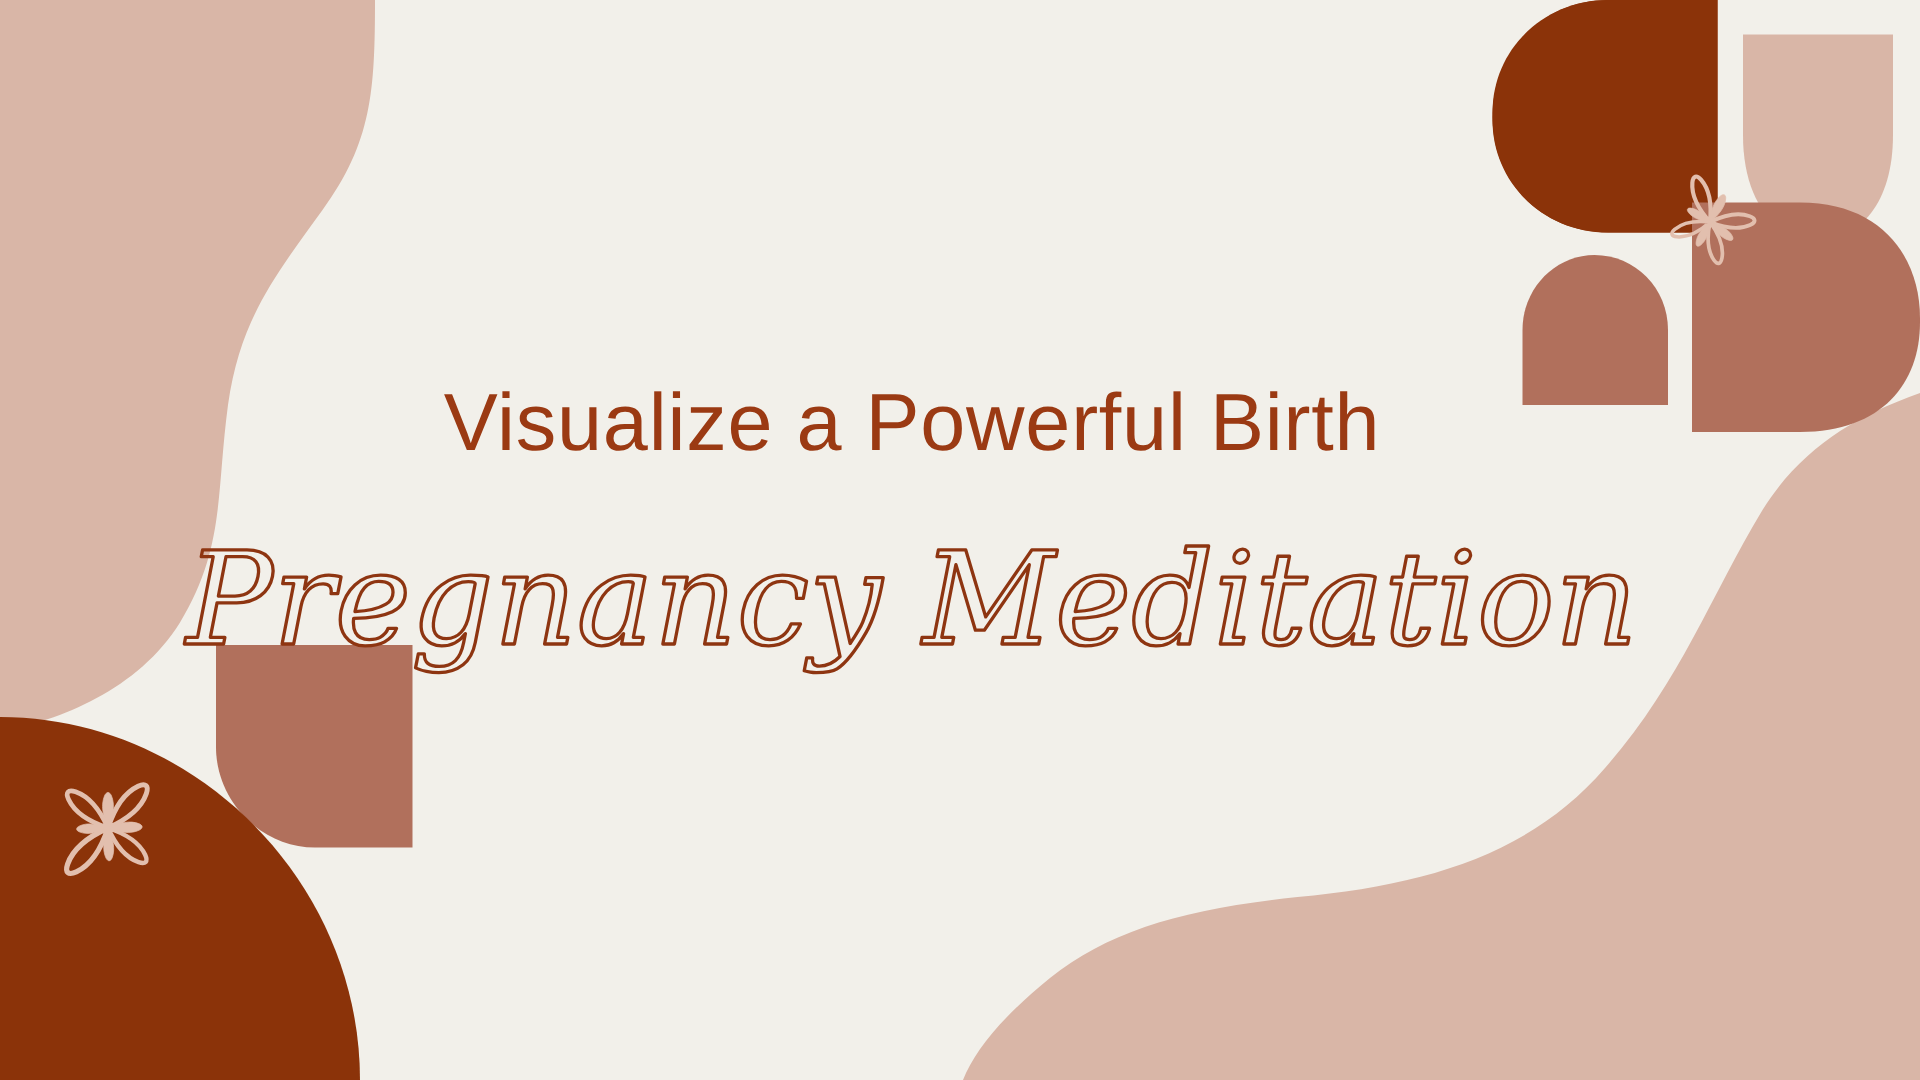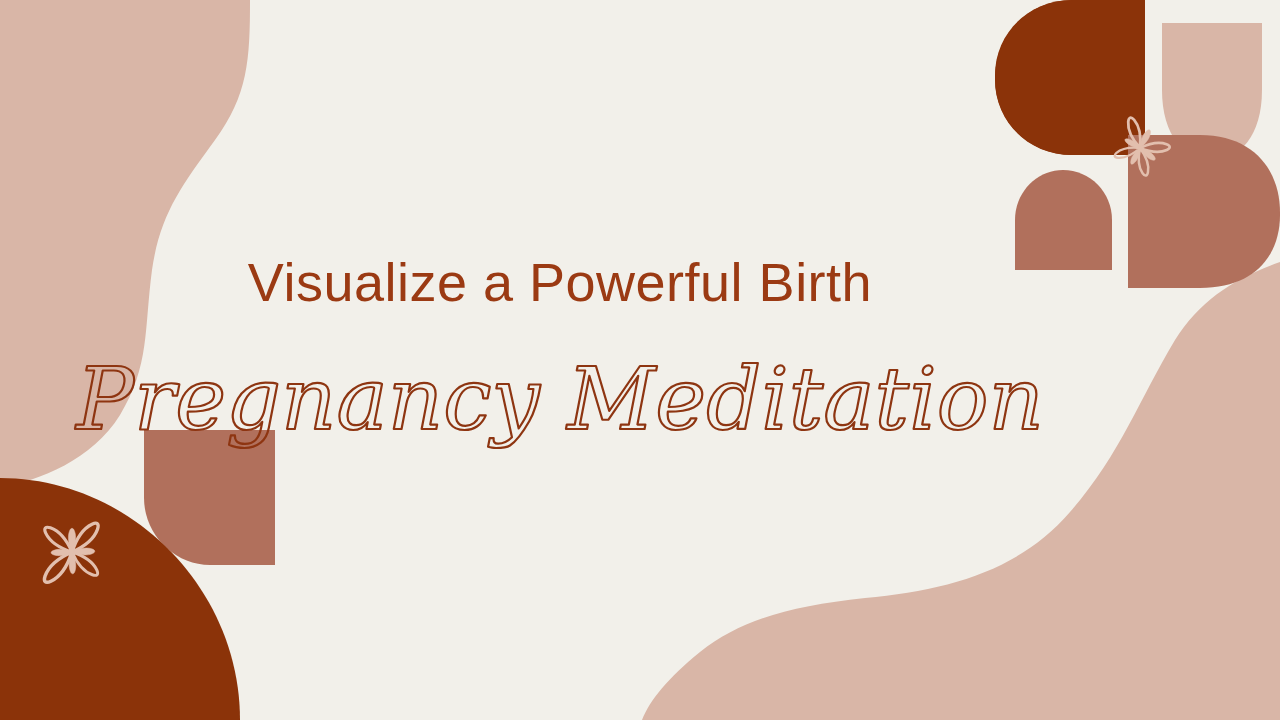--- a/index.html
+++ b/index.html
@@ -27,20 +27,21 @@
     position: absolute;
     left: 0;
     top: 0;
     width: 1120px;
     height: 720px;
     display: flex;
     flex-direction: column;
     align-items: center;
     justify-content: center;
     pointer-events: none;
+    padding-left: 48px;
   }
   .title {
     font-family: "Liberation Sans", sans-serif;
     font-size: 54px;
     font-weight: 400;
     letter-spacing: 0.5px;
     color: #9B3A13;
     margin: 0;
     text-align: center;
     line-height: 1.1;

